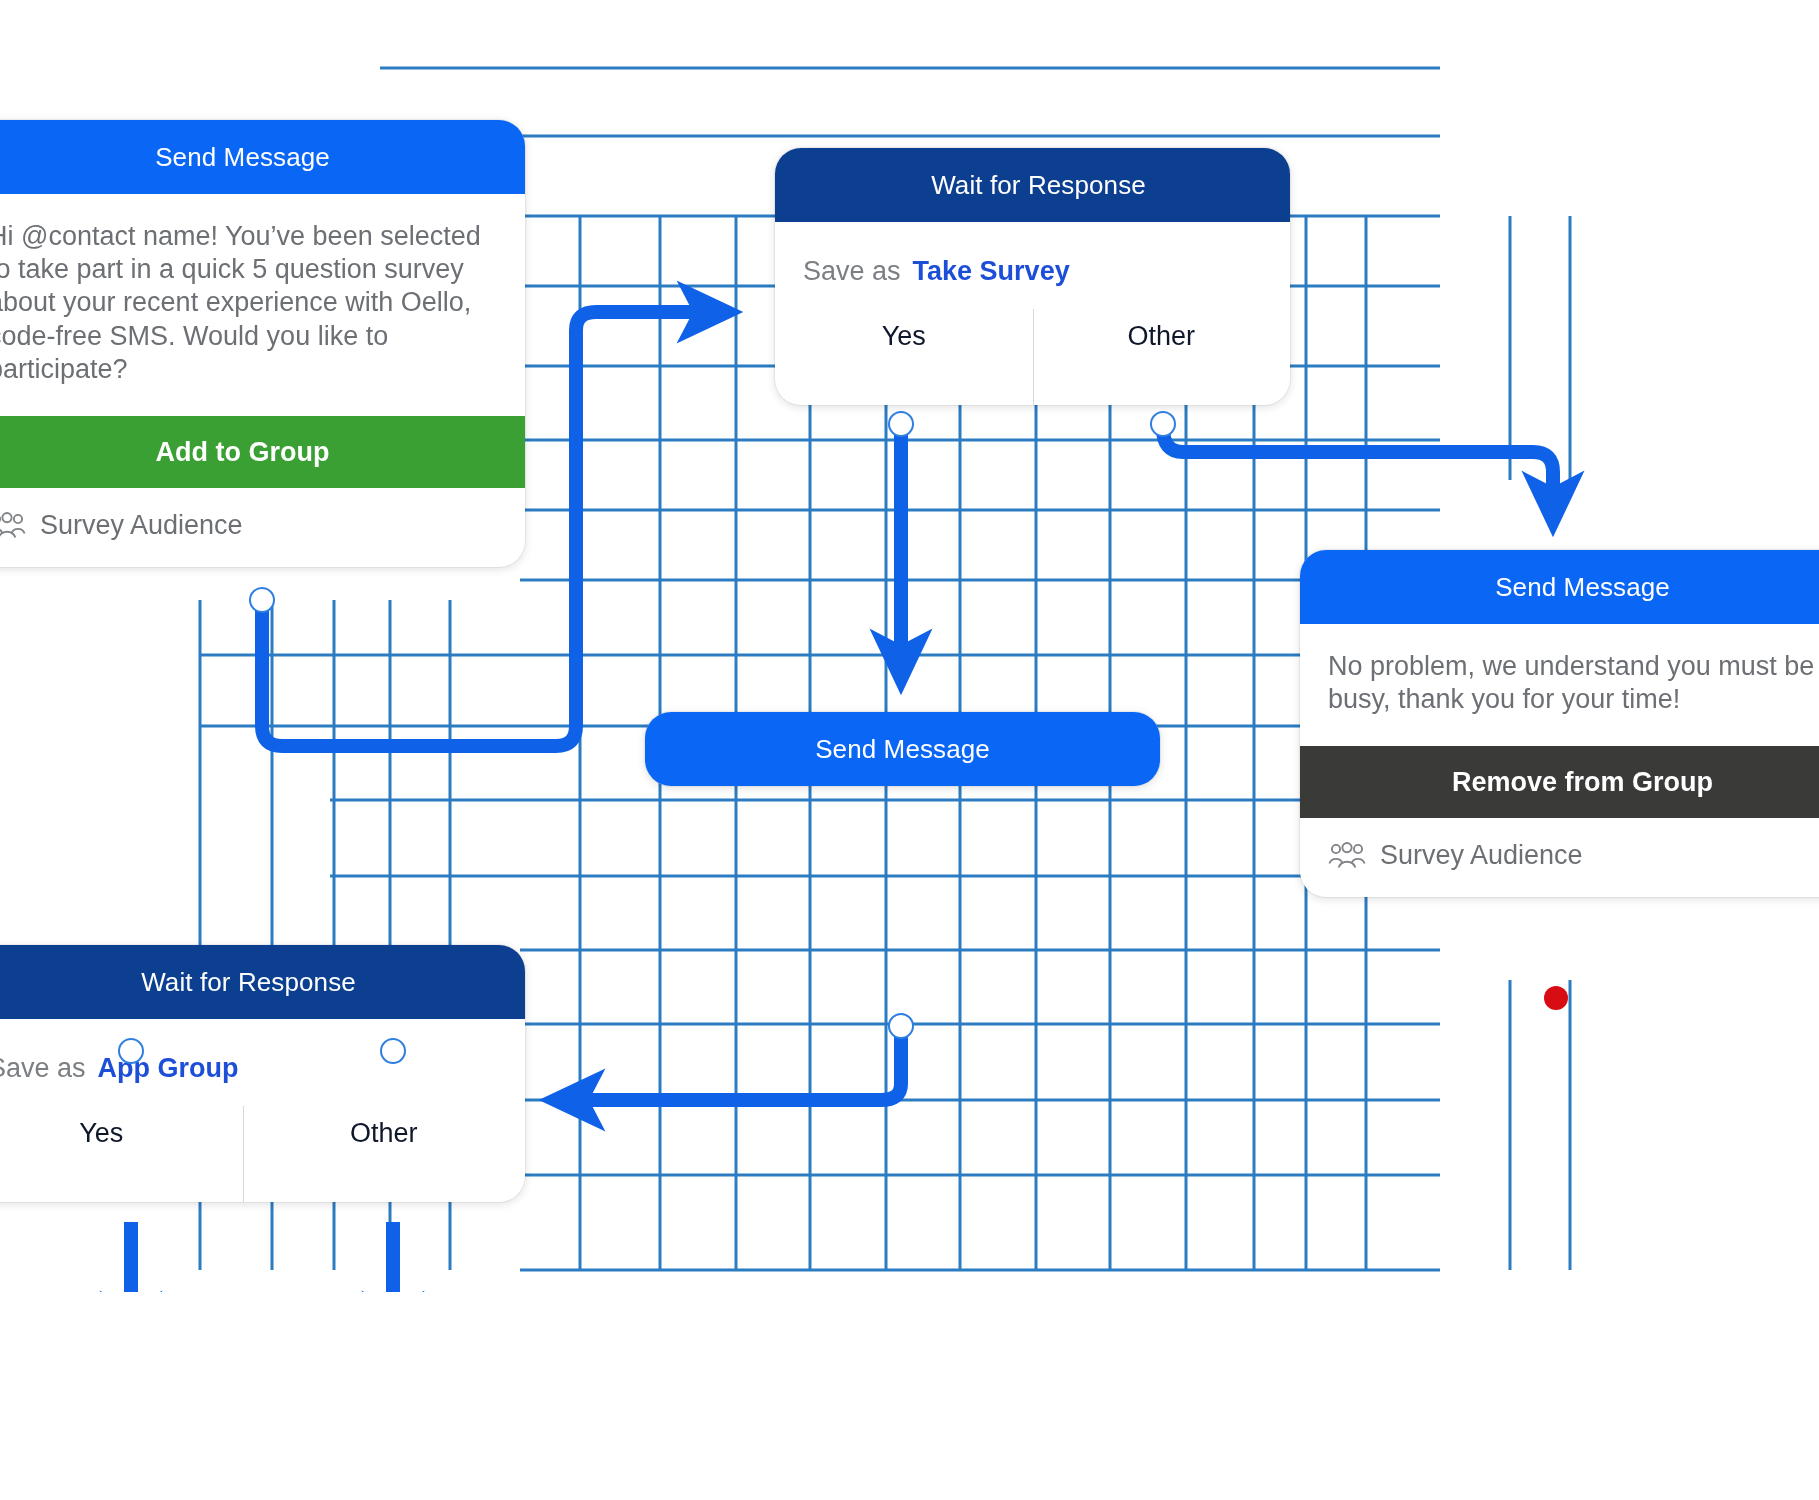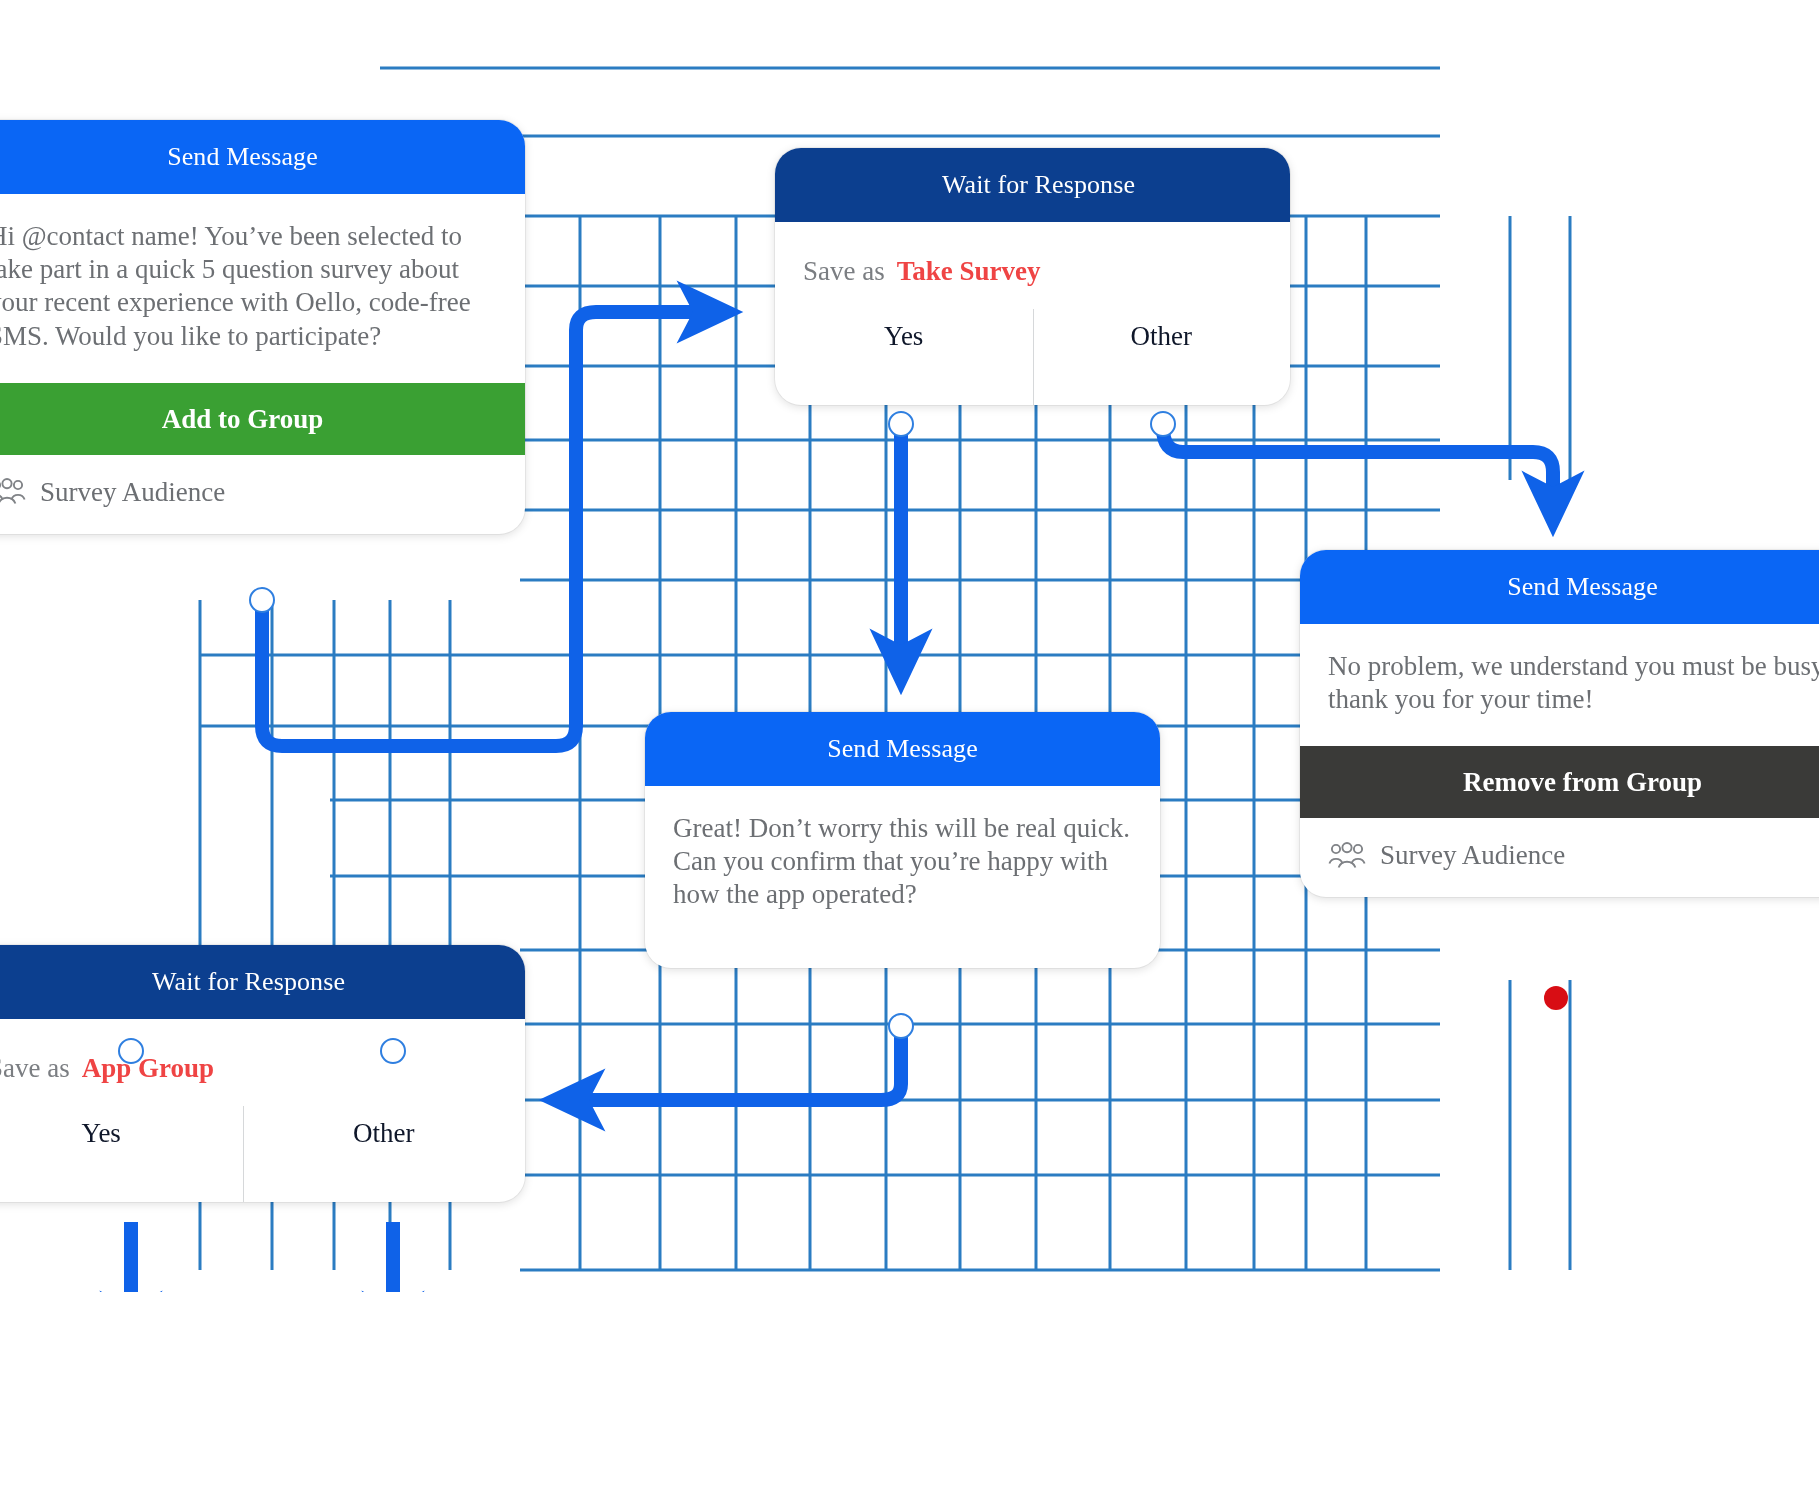--- a/index.html
+++ b/index.html
@@ -6,21 +6,21 @@
     margin: 0;
     padding: 0;
     background: #ffffff;
   }
   #stage {
     position: relative;
     width: 1819px;
     height: 1292px;
     background: #ffffff;
     overflow: hidden;
-    font-family: Liberation Serif, serif;
+    font-family: Liberation Sans, sans-serif;
   }
 
   
   #grid-layer {
     position: absolute;
     inset: 0;
     z-index: 0;
   }
 
   
@@ -87,21 +87,21 @@
     display: flex;
     align-items: baseline;
     gap: 12px;
     padding: 34px 28px 0 28px;
     font-size: 27px;
     color: #7b7e82;
     text-align: center;
   }
   .saveas-row .saveas-value {
     font-weight: 700;
-    color: #ef4444;
+    color: #1d4ed8;
   }
   .branch-row {
     display: flex;
     flex: 1;
     margin-top: 22px;
     position: relative;
     min-height: 96px;
   }
   .branch-cell {
     flex: 1;
@@ -280,21 +280,20 @@
         <path d="M23.4 21.5a7 7 0 0 1 13.2 0"></path>
         <path d="M10.6 25.5a9 9 0 0 1 16.8 0"></path>
       </svg>
       <span>Survey Audience</span>
     </div>
   </div>
   <div class="port-red" style="left:1544px; top:986px;"></div>
 
   <div class="node-card" style="left:645px; top:712px; width:515px;">
     <div class="card-header hdr-send">Send Message</div>
-    <div class="msg-body" style="padding-bottom:56px;">Great! Don’t worry this will be real quick. Can you confirm that you’re happy with how the app operated?</div>
   </div>
   <div class="port" style="left:888px; top:1013px;"></div>
 
   <div class="node-card" style="left:-40px; top:945px; width:565px;">
     <div class="card-header hdr-wait">Wait for Response</div>
     <div class="saveas-row">
       <span>Save as</span>
       <span class="saveas-value">App Group</span>
     </div>
     <div class="branch-row">

